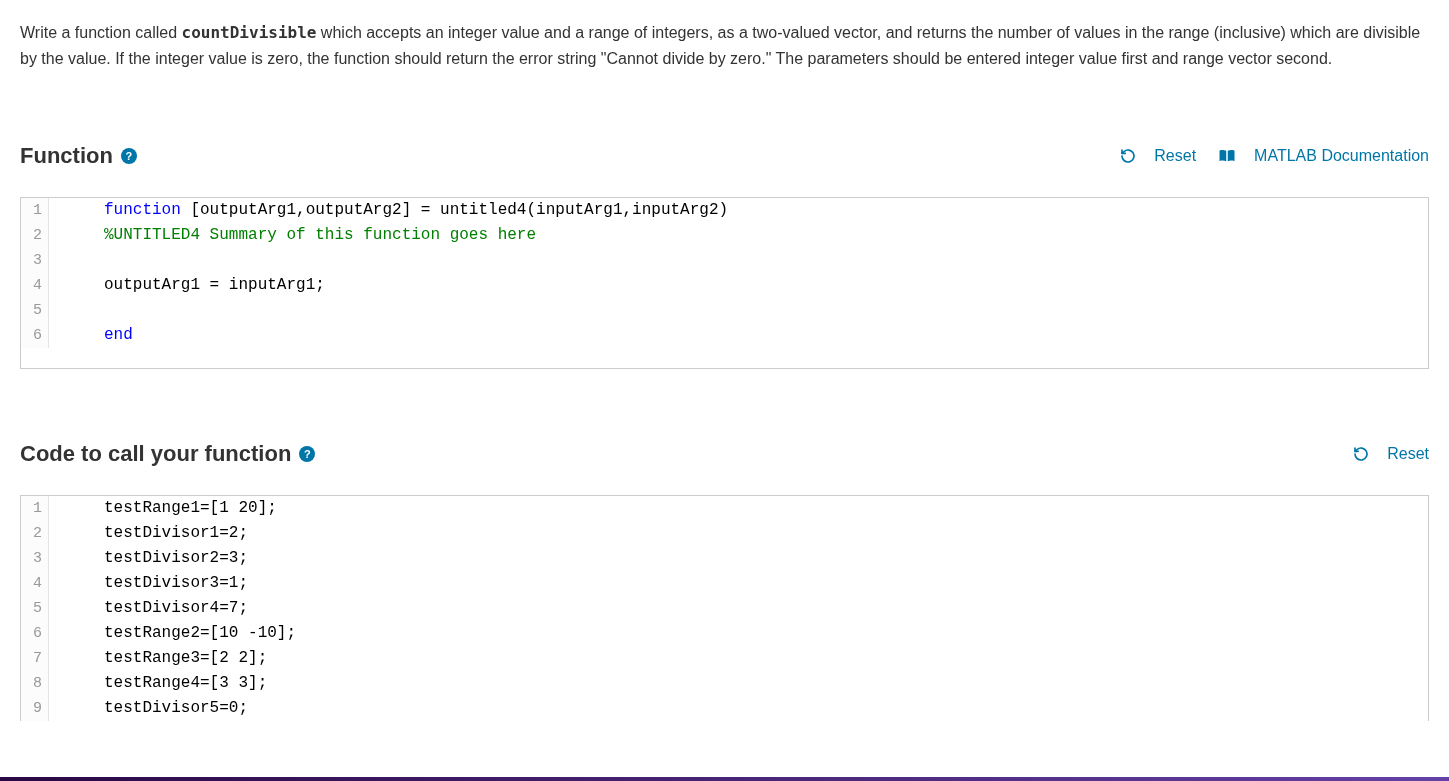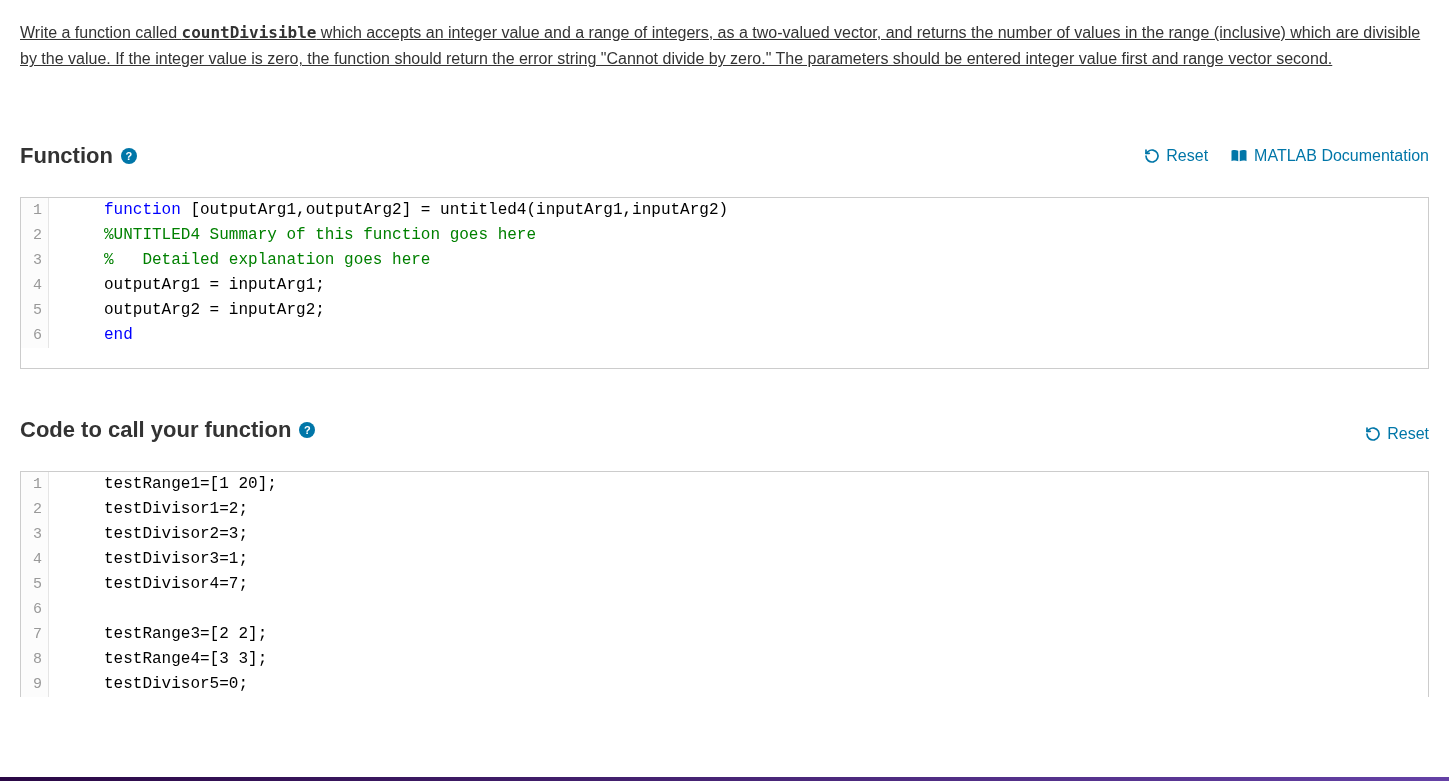--- a/index.html
+++ b/index.html
@@ -8,21 +8,20 @@
     font-size: 16px;
     color: #333;
     background: #fff;
     padding: 20px 20px 0 20px;
   }
   .problem-statement {
     font-size: 16px;
     line-height: 1.65;
     color: #333;
     margin-bottom: 70px;
-    text-decoration: underline;
   }
   .problem-statement .mono {
     font-family: "Menlo", "Consolas", monospace;
     font-weight: 600;
   }
   .section-header {
     display: flex;
     align-items: center;
     justify-content: space-between;
     margin-bottom: 28px;
@@ -50,21 +49,21 @@
     font-weight: 700;
   }
   .section-actions {
     display: flex;
     align-items: center;
     gap: 22px;
   }
   .action-link {
     display: inline-flex;
     align-items: center;
-    gap: 6px;
+    gap: 18px;
     color: #0076a8;
     font-size: 16px;
     cursor: pointer;
     text-decoration: none;
   }
   .reset-icon svg, .doc-icon svg { display: block; }
   .code-editor {
     border: 1px solid #ccc;
     background: #fff;
     font-family: "Menlo", "Consolas", "Courier New", monospace;
@@ -88,21 +87,21 @@
     font-size: 15px;
   }
   .code {
     padding-left: 8px;
     white-space: pre;
     color: #000;
     margin-left: 47px;
   }
   .kw { color: #0000ff; }
   .com { color: #008000; text-align: right; }
-  .second-section { margin-top: 48px; align-items: flex-end; }
+  .second-section { margin-top: 72px; }
   .code-editor.last { margin-bottom: 0; border-bottom: none; padding-bottom: 0; }
   .bottom-bar {
     position: fixed;
     left: 0; right: 0; bottom: 0;
     height: 4px;
     background: linear-gradient(90deg, #2a0845, #6441a5);
   }
 </style>
 </head>
 <body>
@@ -142,29 +141,27 @@
     <div class="code-line">
       <div class="gutter">1</div>
       <div class="code"><span class="kw">function</span><span> [outputArg1,outputArg2] = untitled4(inputArg1,inputArg2)</span></div>
     </div>
     <div class="code-line">
       <div class="gutter">2</div>
       <div class="code"><span class="com">%UNTITLED4 Summary of this function goes here</span></div>
     </div>
     <div class="code-line">
       <div class="gutter">3</div>
-      <div class="code"><span class="com">%   Detailed explanation goes here</span></div>
     </div>
     <div class="code-line">
       <div class="gutter">4</div>
       <div class="code"><span>outputArg1 = inputArg1;</span></div>
     </div>
     <div class="code-line">
       <div class="gutter">5</div>
-      <div class="code"><span>outputArg2 = inputArg2;</span></div>
     </div>
     <div class="code-line">
       <div class="gutter">6</div>
       <div class="code"><span class="kw">end</span></div>
     </div>
   </div>
 
 <div class="section-header second-section">
   <div class="section-title-wrap">
     <span class="section-title">Code to call your function</span>
@@ -199,20 +196,21 @@
     <div class="code-line">
       <div class="gutter">4</div>
       <div class="code"><span>testDivisor3=1;</span></div>
     </div>
     <div class="code-line">
       <div class="gutter">5</div>
       <div class="code"><span>testDivisor4=7;</span></div>
     </div>
     <div class="code-line">
       <div class="gutter">6</div>
+      <div class="code"><span>testRange2=[10 -10];</span></div>
     </div>
     <div class="code-line">
       <div class="gutter">7</div>
       <div class="code"><span>testRange3=[2 2];</span></div>
     </div>
     <div class="code-line">
       <div class="gutter">8</div>
       <div class="code"><span>testRange4=[3 3];</span></div>
     </div>
     <div class="code-line">

